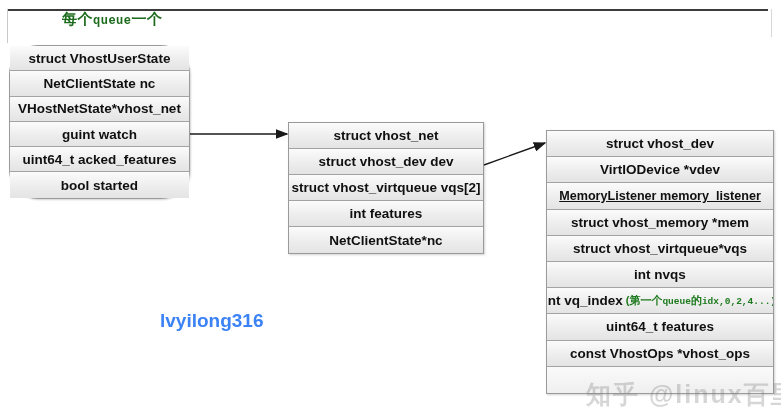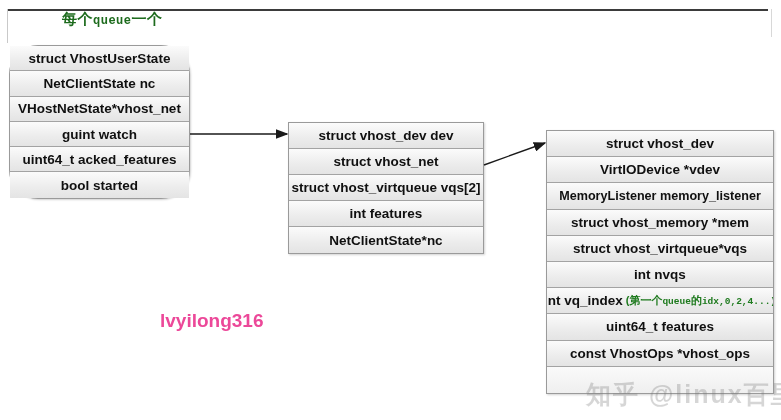--- a/index.html
+++ b/index.html
@@ -60,21 +60,21 @@
   }
   #annot-top .lat {
     font-size: 12px;
     font-family: "Liberation Mono", "DejaVu Sans Mono", monospace;
     font-weight: bold;
   }
   #watermark-author {
     left: 160px;
     top: 310px;
     font-size: 19px;
-    color: #ec4899;
+    color: #3b82f6;
     font-weight: bold;
   }
 
   
   .struct-box {
     position: absolute;
     border: 1px solid #9a9a9a;
     background: #f2f2f2;
     box-sizing: border-box;
     box-shadow: 1px 1px 2px rgba(0,0,0,0.18);
@@ -97,21 +97,21 @@
   }
 
   #box-vhostuserstate { left: 9px; top: 45px; width: 181px; border-radius: 29px; }
   #box-vhostuserstate .struct-row { height: 25.3px; font-size: 13.5px; }
 
   #box-vhostnet { left: 288px; top: 122px; width: 196px; }
   #box-vhostnet .struct-row { height: 26px; font-size: 13.5px; }
 
   #box-vhostdev { left: 546px; top: 130px; width: 228px; }
   #box-vhostdev .struct-row { height: 26.2px; font-size: 13.5px; }
-  #box-vhostdev .struct-row.tight { font-size: 12.6px; }
+  #box-vhostdev .struct-row.tight { font-size: 12.6px; text-decoration: underline; }
   #box-vhostdev .struct-row.watermark-row { background: linear-gradient(to bottom,#fafafa,#efefef); }
 
   .row-annot-green {
     color: #1e7a1e;
     font-weight: bold;
     font-size: 11px;
     margin-left: 3px;
   }
   .row-annot-green .sm {
     font-size: 9.5px;
@@ -148,22 +148,22 @@
   <div class="struct-box" id="box-vhostuserstate">
     <div class="struct-row">struct VhostUserState</div>
     <div class="struct-row">NetClientState nc</div>
     <div class="struct-row">VHostNetState*vhost_net</div>
     <div class="struct-row">guint watch</div>
     <div class="struct-row">uint64_t acked_features</div>
     <div class="struct-row">bool started</div>
   </div>
 
   <div class="struct-box" id="box-vhostnet">
+    <div class="struct-row">struct vhost_net</div>
     <div class="struct-row">struct vhost_dev dev</div>
-    <div class="struct-row">struct vhost_net</div>
     <div class="struct-row">struct vhost_virtqueue vqs[2]</div>
     <div class="struct-row">int features</div>
     <div class="struct-row">NetClientState*nc</div>
   </div>
 
   <div class="struct-box" id="box-vhostdev">
     <div class="struct-row">struct vhost_dev</div>
     <div class="struct-row">VirtIODevice *vdev</div>
     <div class="struct-row tight">MemoryListener memory_listener</div>
     <div class="struct-row">struct vhost_memory *mem</div>

